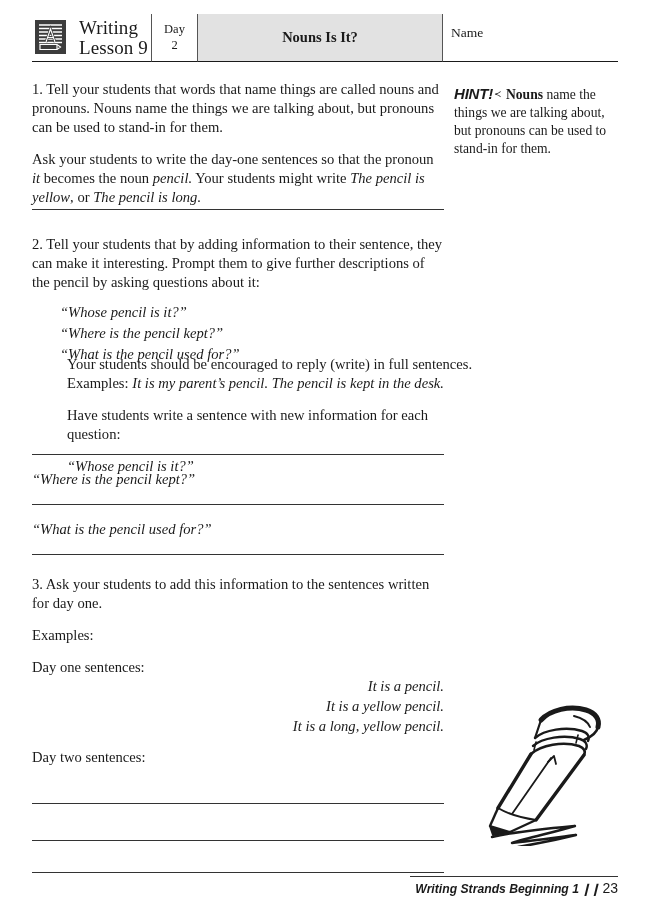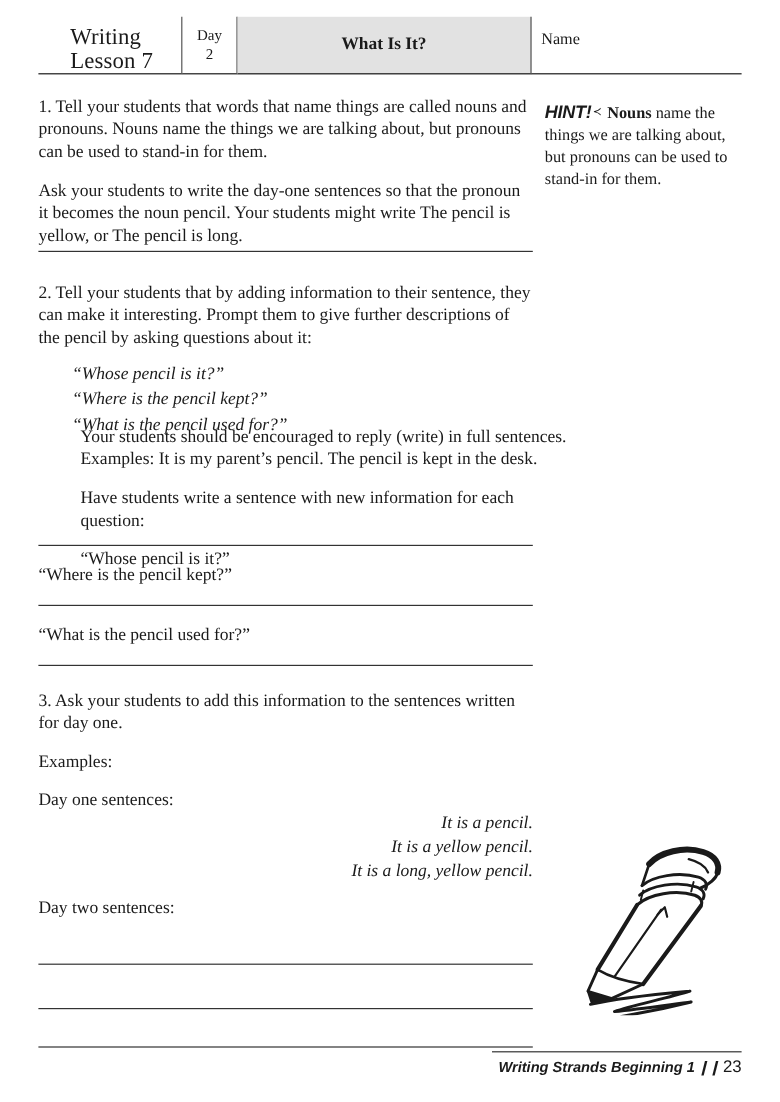--- a/index.html
+++ b/index.html
@@ -37,24 +37,23 @@
   .hdr-cell {
     display: flex;
     align-items: center;
     justify-content: center;
     border-bottom: 1.6px solid #1a1a1a;
     box-sizing: border-box;
   }
   .hdr-logo {
     width: 120px;
     padding-left: 3px;
-    justify-content: flex-end;
-    gap: 23px;
+    justify-content: flex-start;
+    gap: 13px;
     border-right: 1px solid #555;
-    flex-direction: column;
   }
   .logo-box {
     width: 31px;
     height: 34px;
     background: #3c3c3c;
     flex: 0 0 auto;
     display: block;
     position: relative;
     top: -1px;
   }
@@ -97,21 +96,21 @@
     align-items: center;
   }
   .hdr-name-label { position: relative; top: -5px; }
   p.body {
     margin: 0 0 13px 0;
     font-size: 14.6px;
     line-height: 1.30;
     text-align: left;
   }
   p.tight { margin-bottom: 10px; }
-  .ital { }
+  .ital { font-style: italic; }
   .quotes {
     margin: 0 0 0 0;
     padding-left: 28px;
     font-style: italic;
     font-size: 14.6px;
     line-height: 1.45;
   }
   .quotes div { white-space: nowrap; }
   .indent-list {
     padding-left: 28px;
@@ -230,31 +229,31 @@
             <line x1="12.7" y1="17.6" x2="18.3" y2="17.6"></line>
           </g>
           <g fill="none" stroke="#ffffff" stroke-width="1.2">
             <path d="M5 29.5 L22 29.5 L25.5 27 L22 24.5 L5 24.5 Z"></path>
             <line x1="22" y1="24.8" x2="22" y2="29.2"></line>
           </g>
         </svg>
       </span>
       <span class="hdr-title">
         <span class="l1">Writing</span>
-        <span class="l2">Lesson 7</span>
+        <span class="l2">Lesson 9</span>
       </span>
     </div>
 
     <div class="hdr-cell hdr-day">
       <span class="d1">Day</span>
       <span class="d2">2</span>
     </div>
 
     <div class="hdr-cell hdr-topic">
-      <span class="t1">What Is It?</span>
+      <span class="t1">Nouns Is It?</span>
     </div>
 
     <div class="hdr-cell hdr-name">
       <span class="hdr-name-label">Name</span>
     </div>
   </div>
 
   <div class="hint">
     <span class="hint-label">HINT!</span><span class="hint-mark">≺</span>
     <b>Nouns</b><span> name the things we are talking about, but pronouns can be used to stand-in for them.</span>

